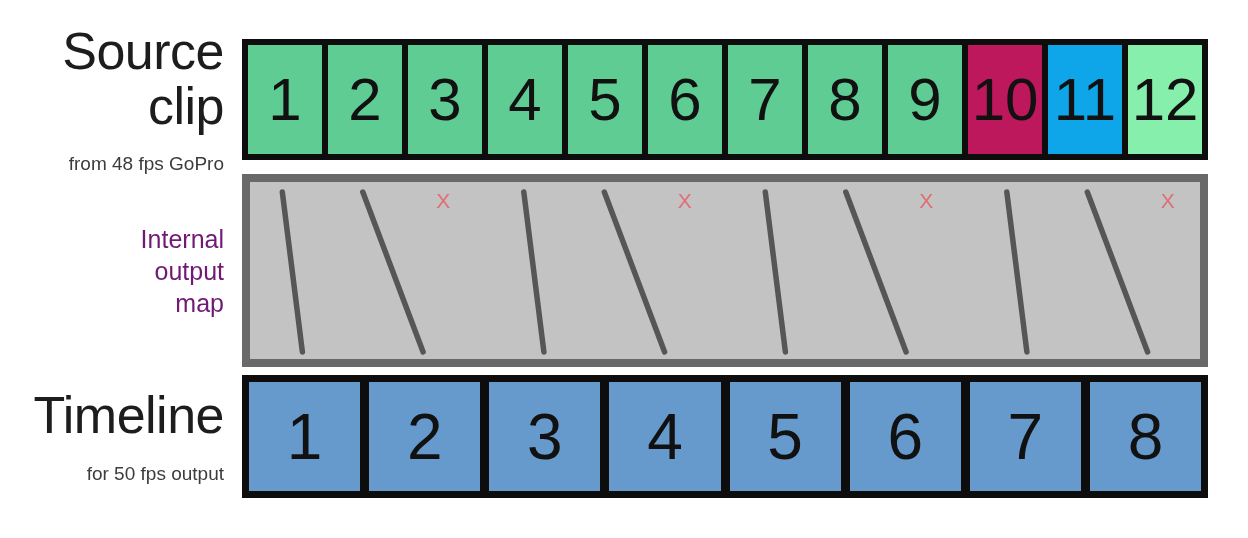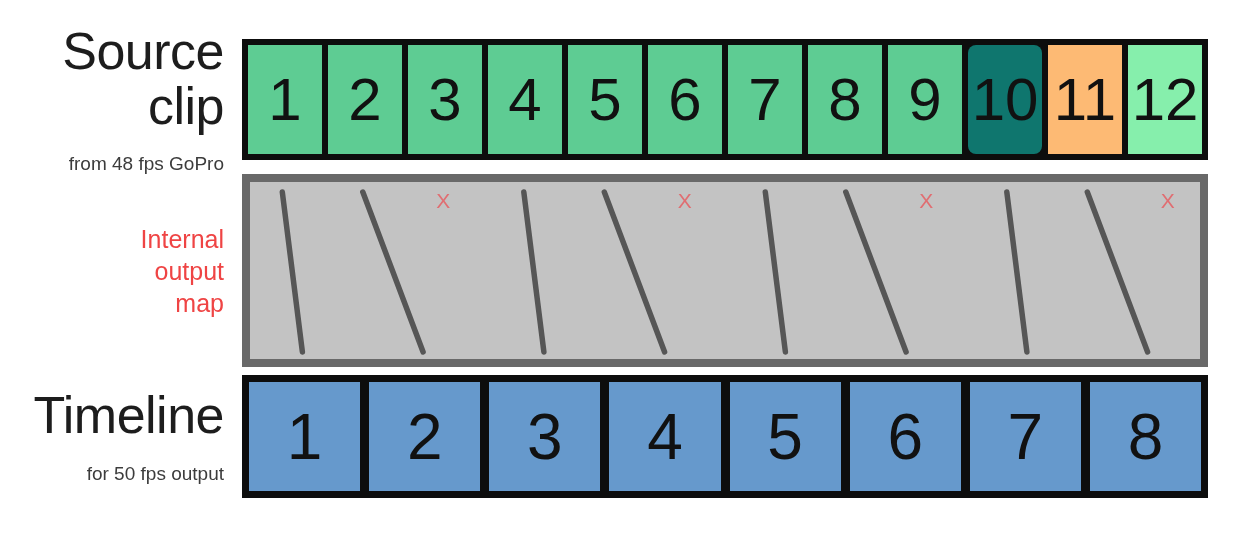--- a/index.html
+++ b/index.html
@@ -33,21 +33,21 @@
     letter-spacing: -0.5px;
   }
   .label-sub {
     font-size: 19px;
     color: #3c3c3c;
     margin-top: 20px;
   }
   .map-label-line {
     font-size: 25px;
     line-height: 32px;
-    color: #ef4444;
+    color: #701a75;
   }
   
   .frames-row {
     position: absolute;
     left: 242px;
     width: 966px;
     box-sizing: border-box;
     display: flex;
     background: #0d0d0d;
   }
@@ -96,22 +96,22 @@
   <div class="frames-row source" id="source-frames">
       <div class="frame-cell" style="background: rgb(94, 204, 147);">1</div>
       <div class="frame-cell" style="background: rgb(94, 204, 147);">2</div>
       <div class="frame-cell" style="background: rgb(94, 204, 147);">3</div>
       <div class="frame-cell" style="background: rgb(94, 204, 147);">4</div>
       <div class="frame-cell" style="background: rgb(94, 204, 147);">5</div>
       <div class="frame-cell" style="background: rgb(94, 204, 147);">6</div>
       <div class="frame-cell" style="background: rgb(94, 204, 147);">7</div>
       <div class="frame-cell" style="background: rgb(94, 204, 147);">8</div>
       <div class="frame-cell" style="background: rgb(94, 204, 147);">9</div>
-      <div class="frame-cell" style="background: #0f766e; border-radius: 8px;">10</div>
-      <div class="frame-cell" style="background: #fdba74;">11</div>
+      <div class="frame-cell" style="background: #be185d;">10</div>
+      <div class="frame-cell" style="background: #0ea5e9;">11</div>
       <div class="frame-cell" style="background: #86efac;">12</div>
     </div>
 
   <div class="label-block label-map">
     <div class="map-label-line">Internal</div>
     <div class="map-label-line">output</div>
     <div class="map-label-line">map</div>
   </div>
 
   <div class="map-box" id="map-box">

